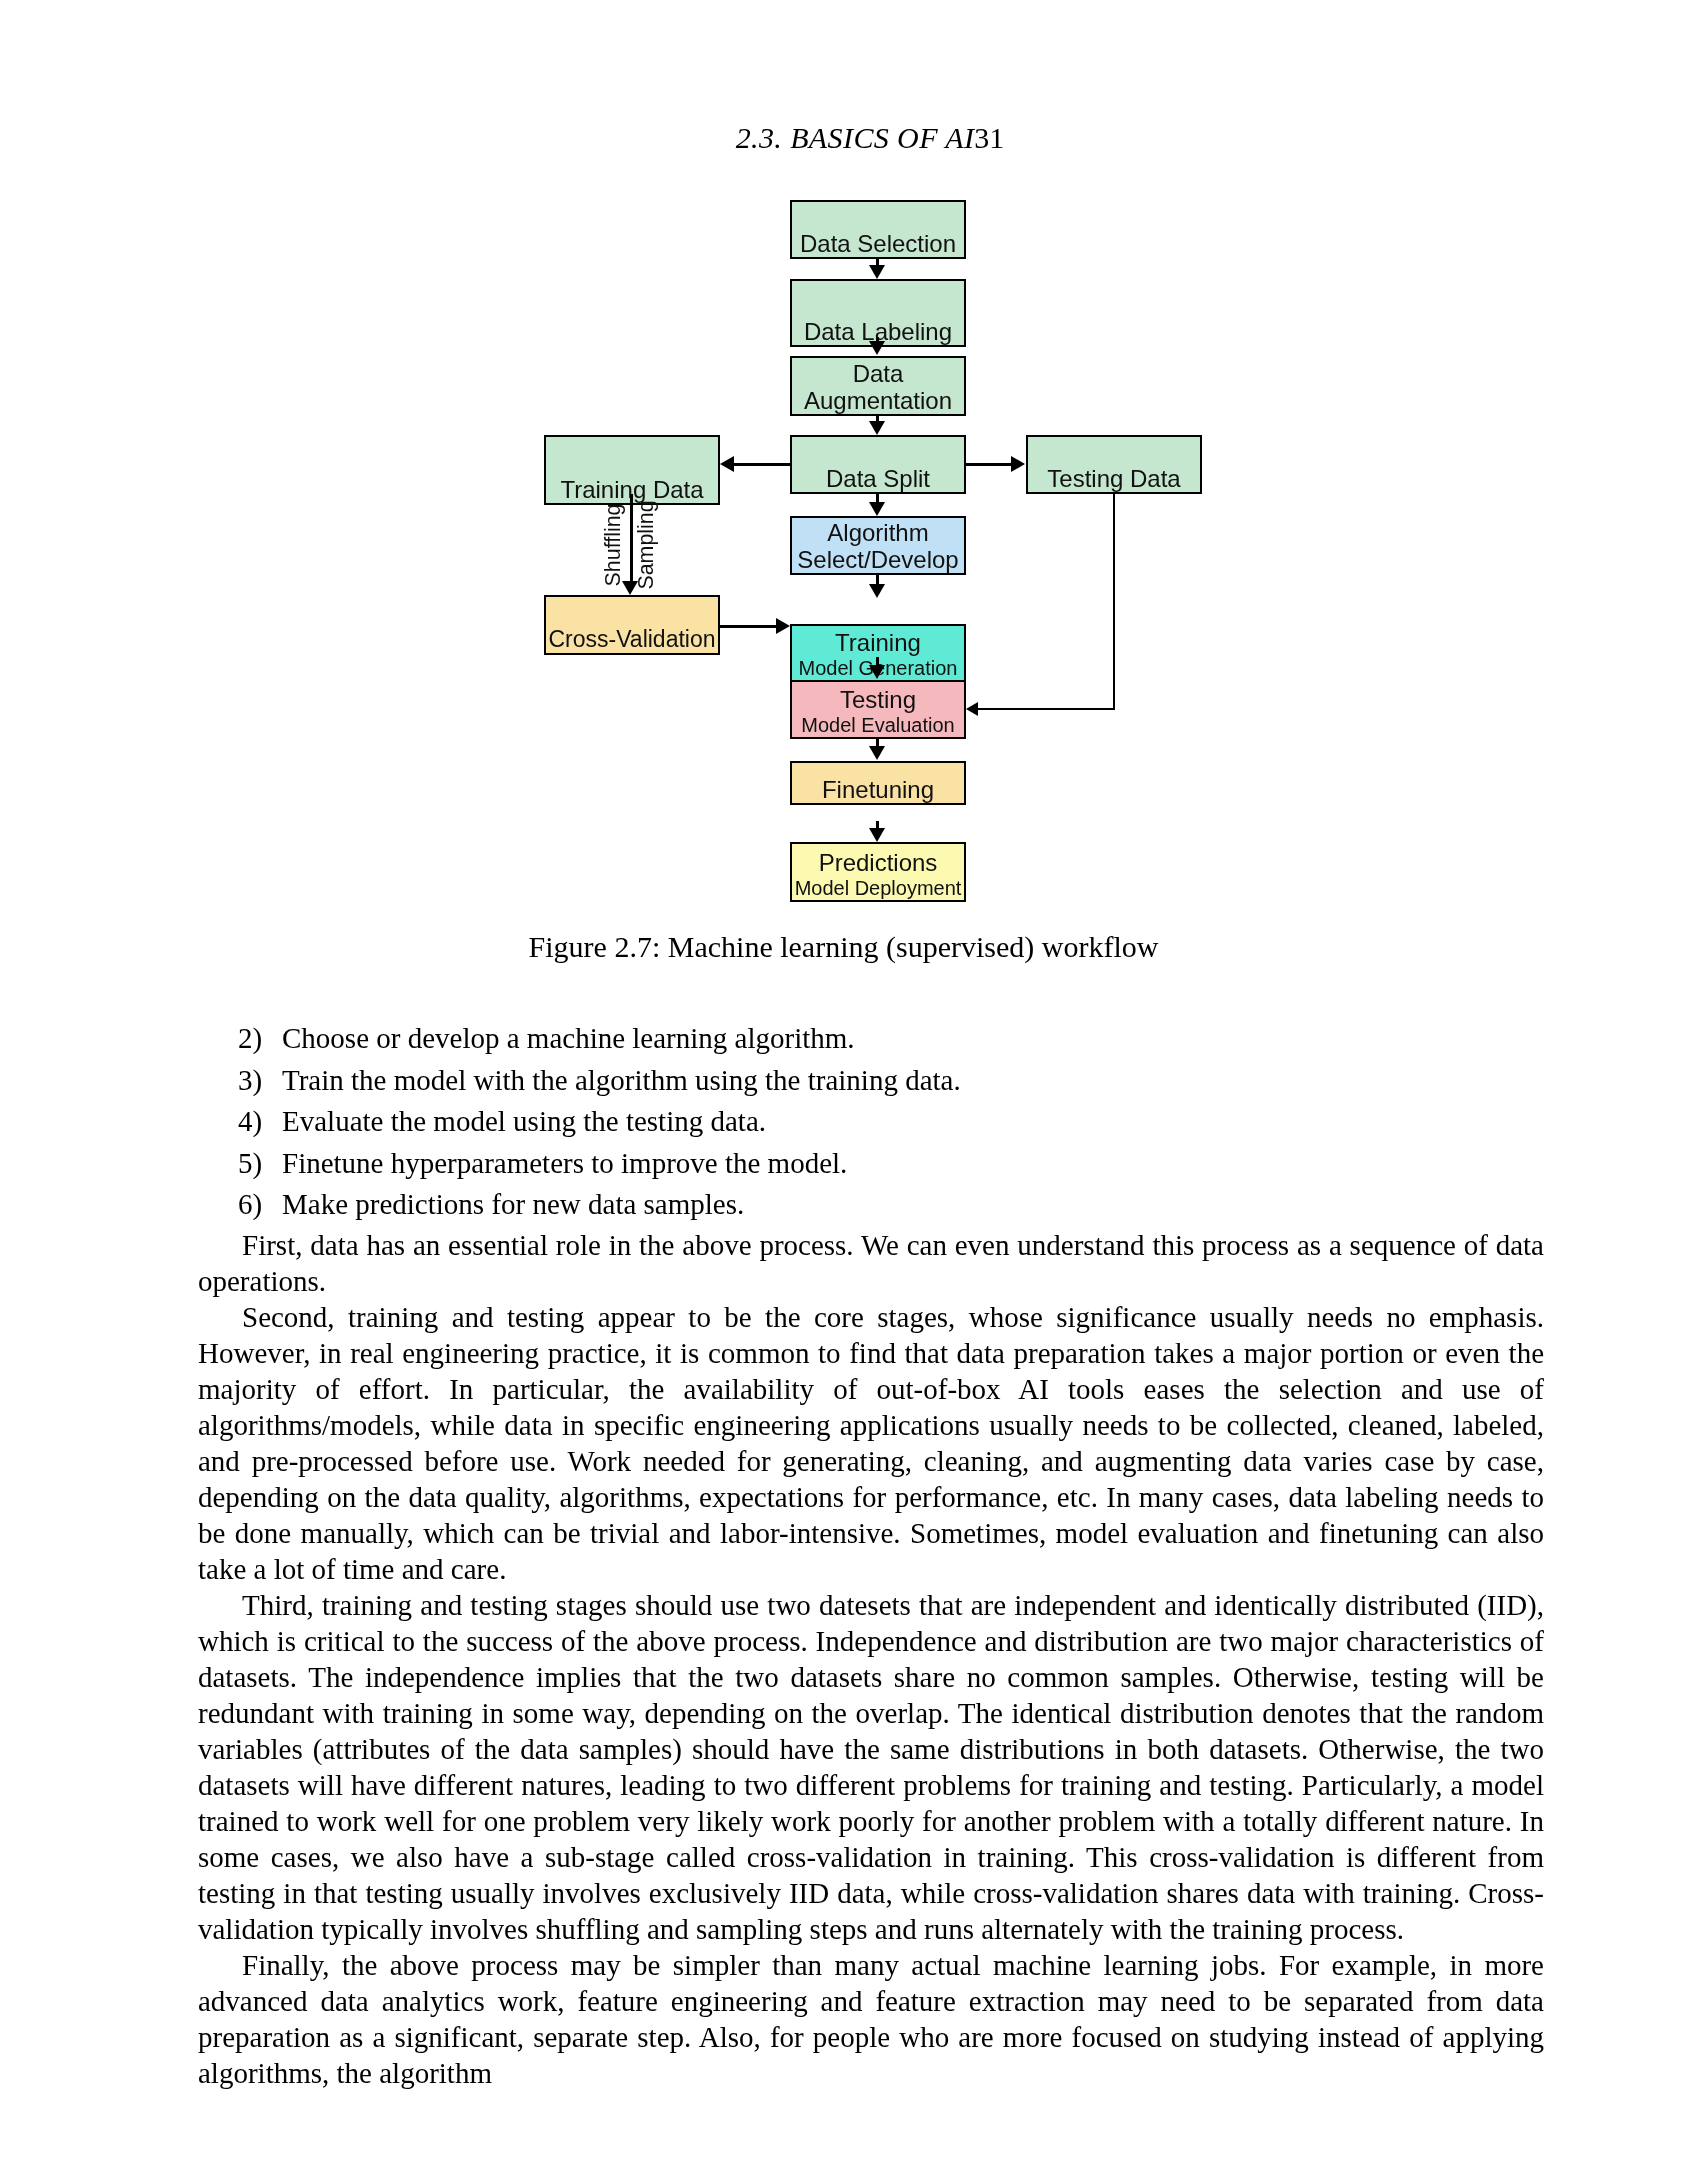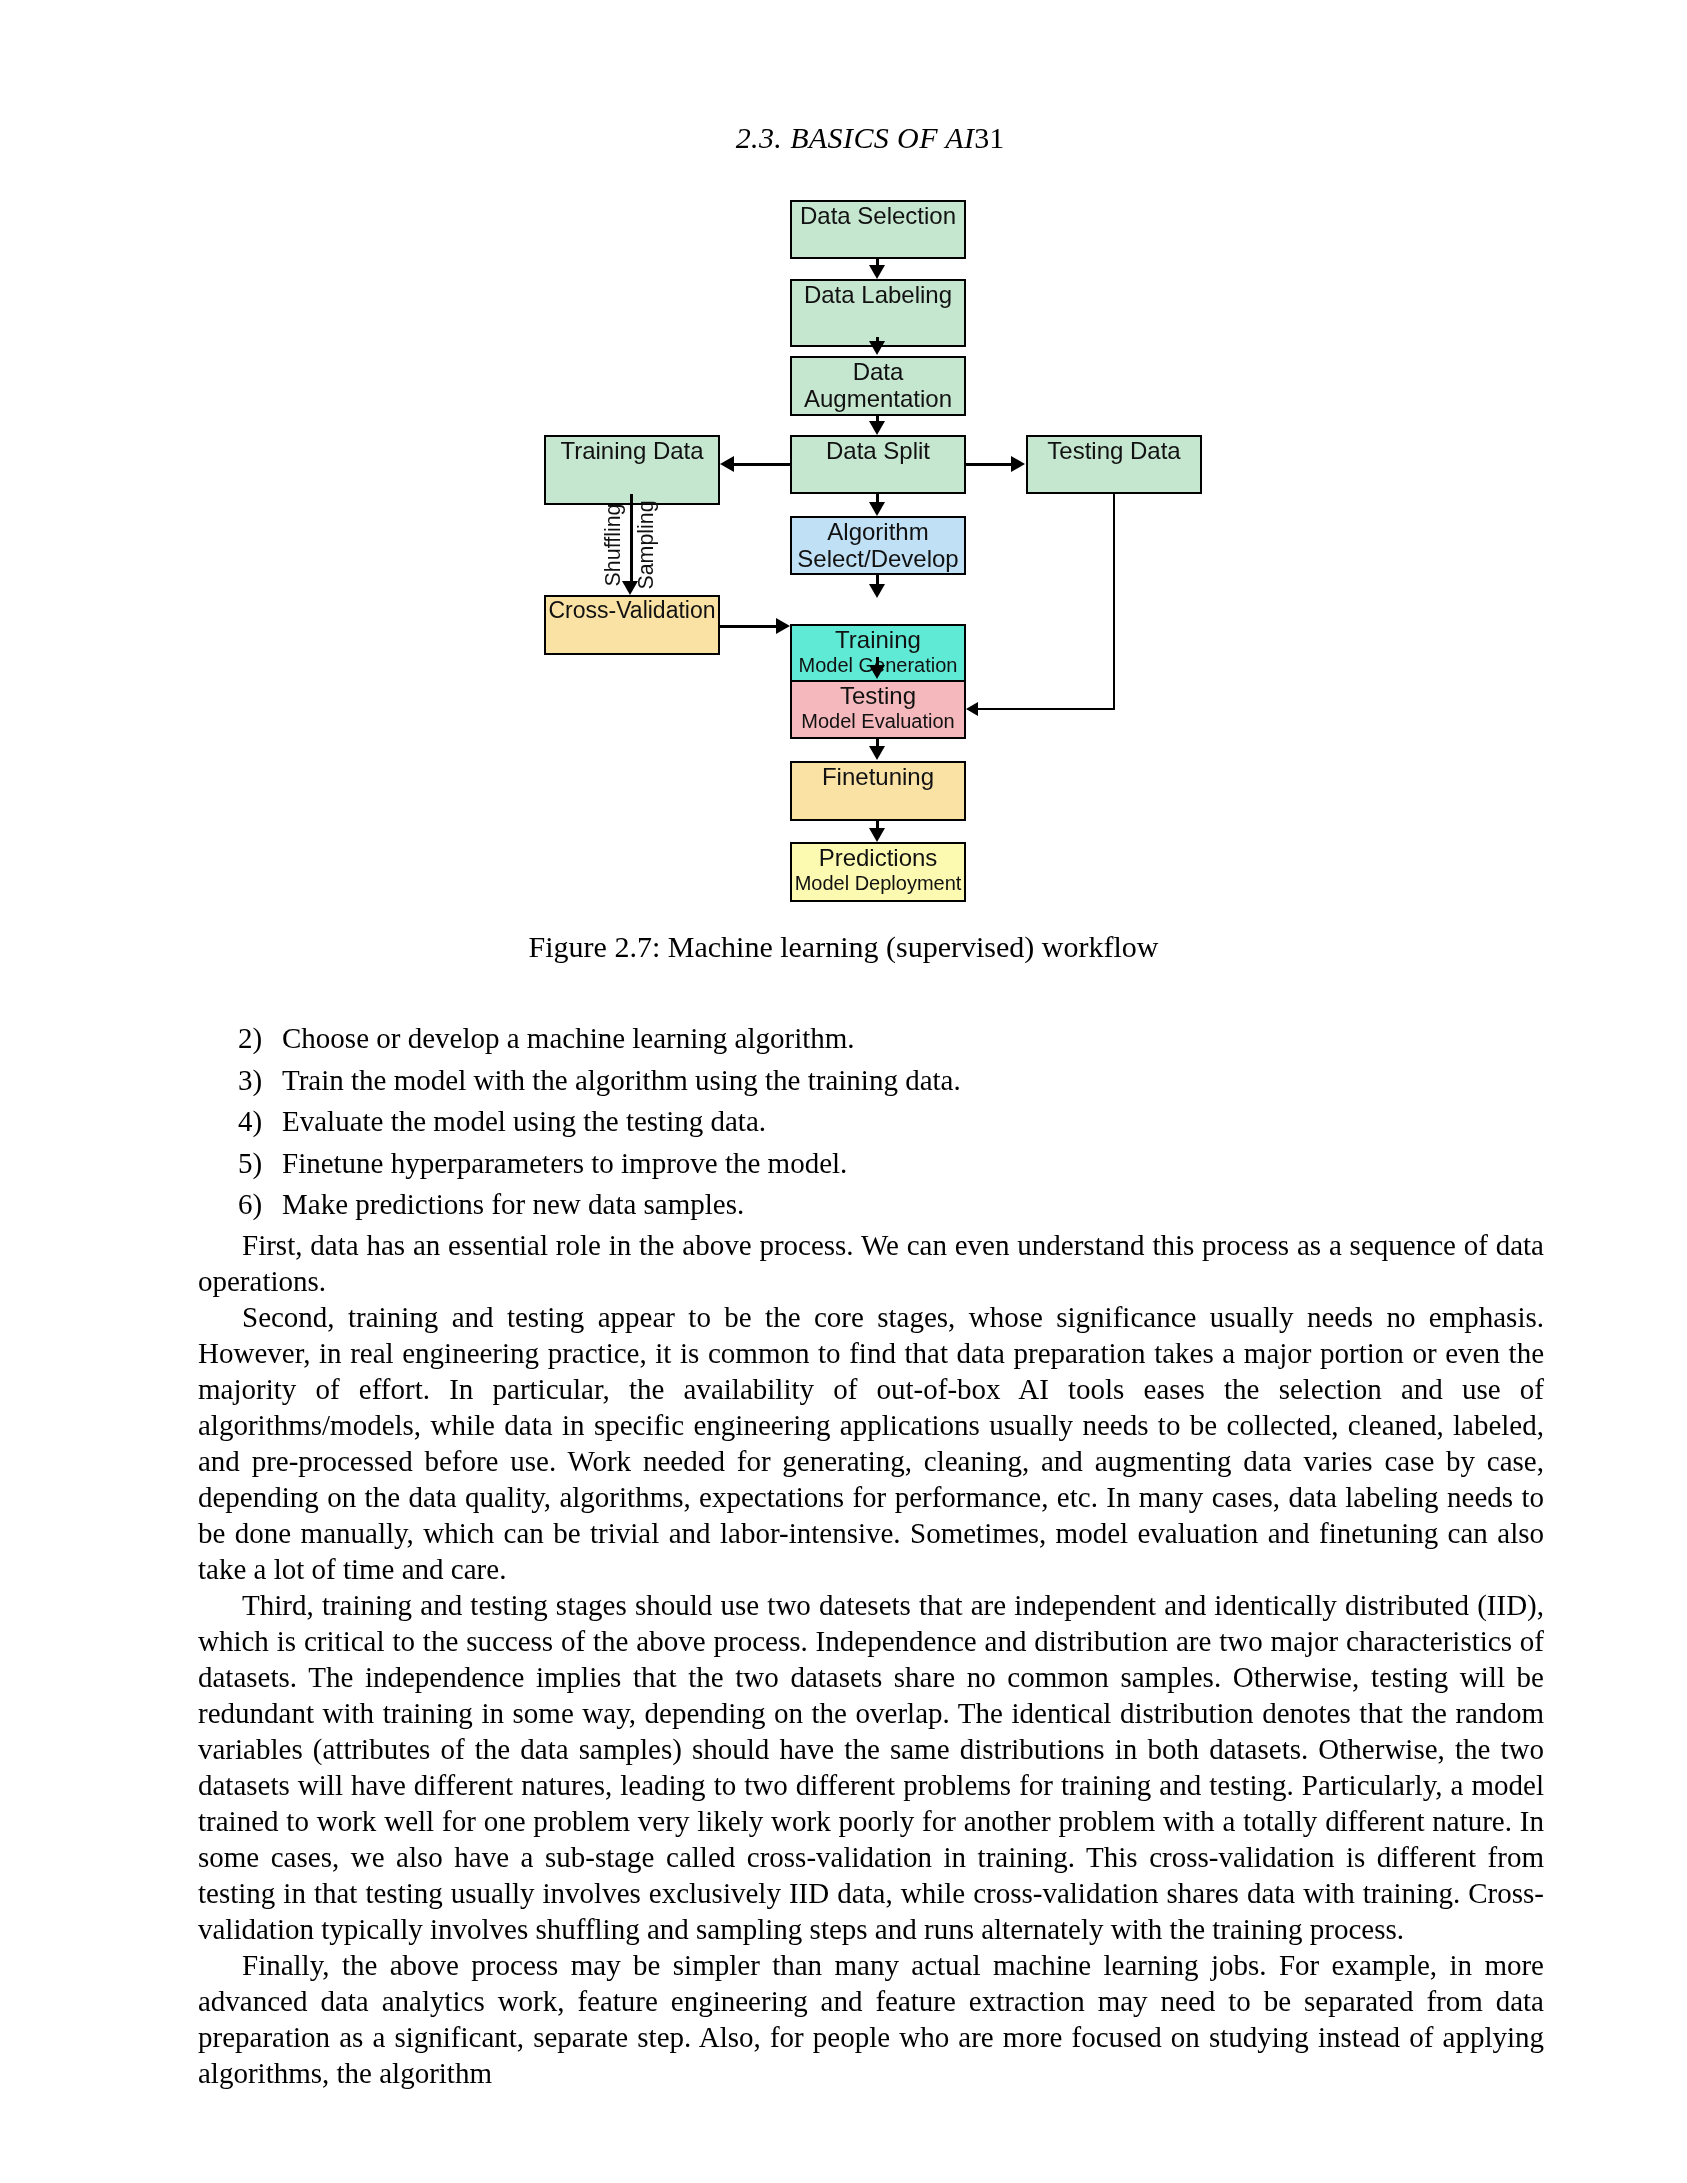--- a/index.html
+++ b/index.html
@@ -20,21 +20,21 @@
   }
   .sec-title{font-style:italic;letter-spacing:0.4px;}
   .pg-num{font-style:normal;}
 
   
   .fig{position:absolute;left:0;top:0;width:1687px;height:921px;}
   .node{
     position:absolute;
     border:2.4px solid #000;
     box-sizing:border-box;
-    display:flex;flex-direction:column;align-items:center;justify-content:flex-start;
+    display:flex;flex-direction:column;align-items:center;justify-content:flex-end;
     font-family:"Liberation Sans", sans-serif;
     color:#111;
     text-align:center;
     line-height:27px;
   }
   .node .l1{font-size:24px;}
   .node .l2{font-size:20px;line-height:24px;}
   .col{left:790px;width:176px;}
   .vl{position:absolute;width:3.2px;background:#000;}
   .hl{position:absolute;height:3.2px;background:#000;}
@@ -106,21 +106,21 @@
       <span class="l1">Select/Develop</span>
     </div>
     <div class="node col" style="top: 624px; height: 58px; background-color: #5eead4;">
       <span class="l1">Training</span>
       <span class="l2">Model Generation</span>
     </div>
     <div class="node col" style="top: 680px; height: 59px; background-color: rgb(245, 185, 189);">
       <span class="l1">Testing</span>
       <span class="l2">Model Evaluation</span>
     </div>
-    <div class="node col" style="top: 761px; height: 60px; background-color: rgb(249, 226, 164);">
+    <div class="node col" style="top: 761px; height: 44px; background-color: rgb(249, 226, 164);">
       <span class="l1">Finetuning</span>
     </div>
     <div class="node col" style="top: 842px; height: 60px; background-color: rgb(252, 250, 176);">
       <span class="l1">Predictions</span>
       <span class="l2">Model Deployment</span>
     </div>
 
     <div class="node" style="left: 544px; width: 176px; top: 435px; height: 70px; background-color: rgb(197, 230, 207);">
       <span class="l1">Training Data</span>
     </div>

